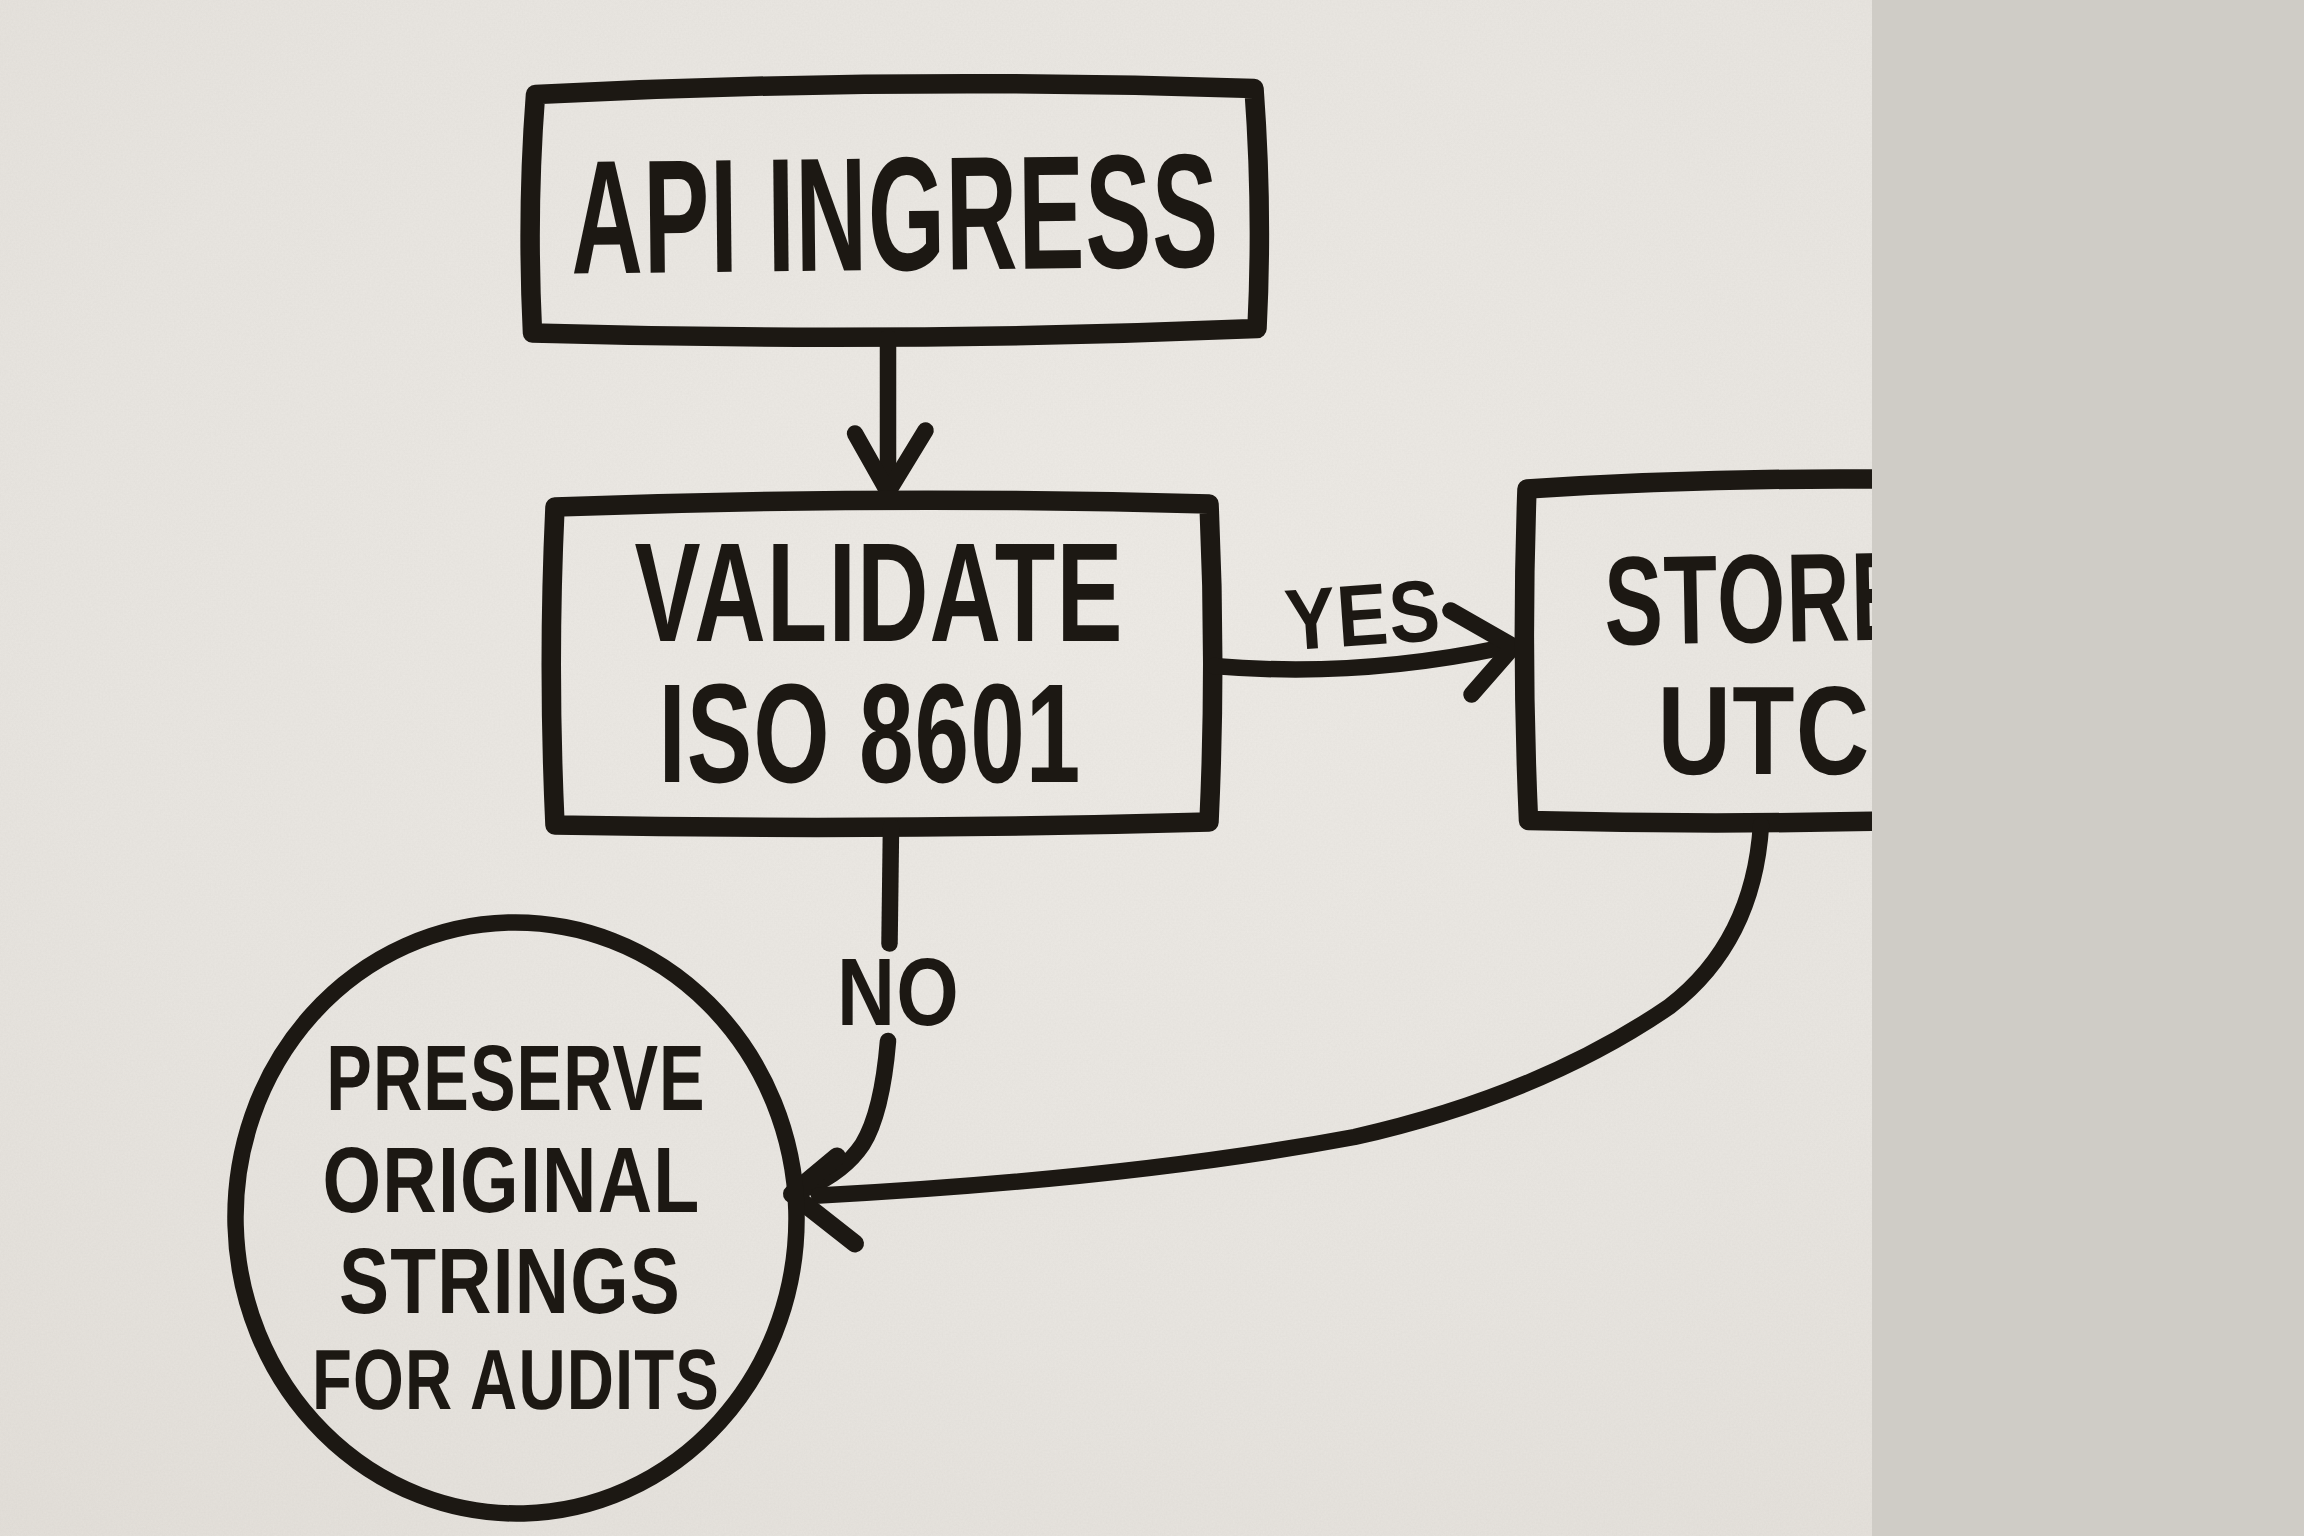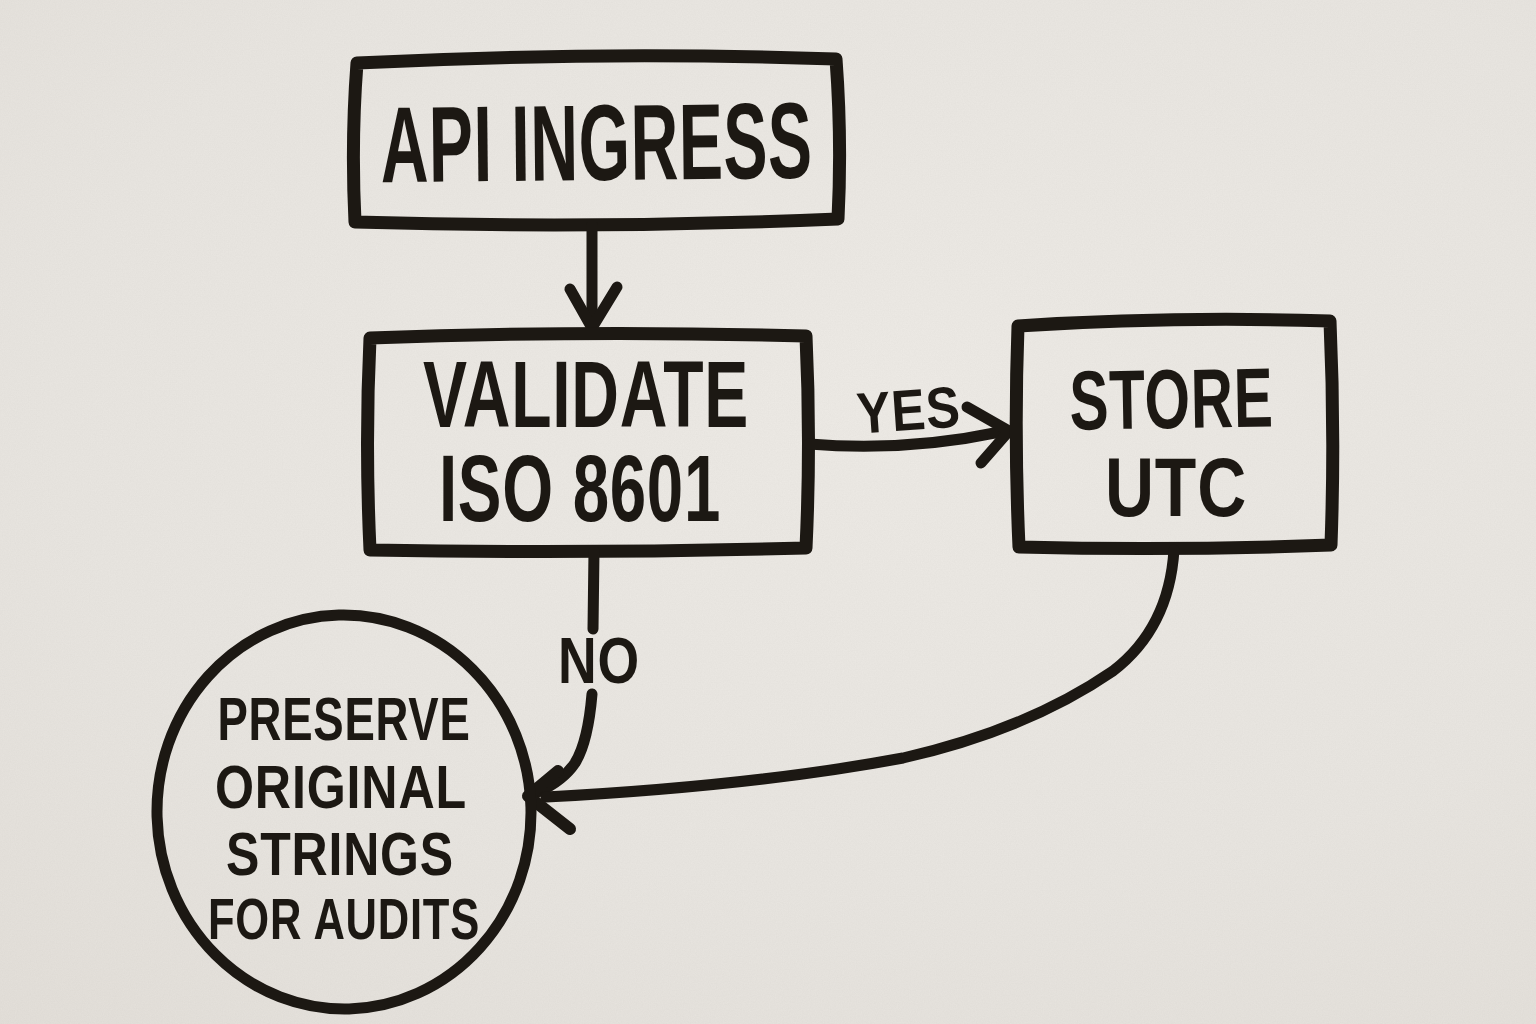--- a/index.html
+++ b/index.html
@@ -2,21 +2,21 @@
 <html><head>
 <meta charset="utf-8">
 <style>
   html, body {
     margin: 0;
     padding: 0;
     background: #cfccc6;
   }
   .stage {
     position: relative;
-    width: 1536px;
+    width: 1248px;
     height: 1024px;
     overflow: hidden;
     background:
       radial-gradient(130% 115% at 58% 38%,
         #eeebe6 0%,
         #e9e6e1 42%,
         #e3dfd9 72%,
         #d6d2cc 100%);
     font-family: "Liberation Sans", sans-serif;
   }

